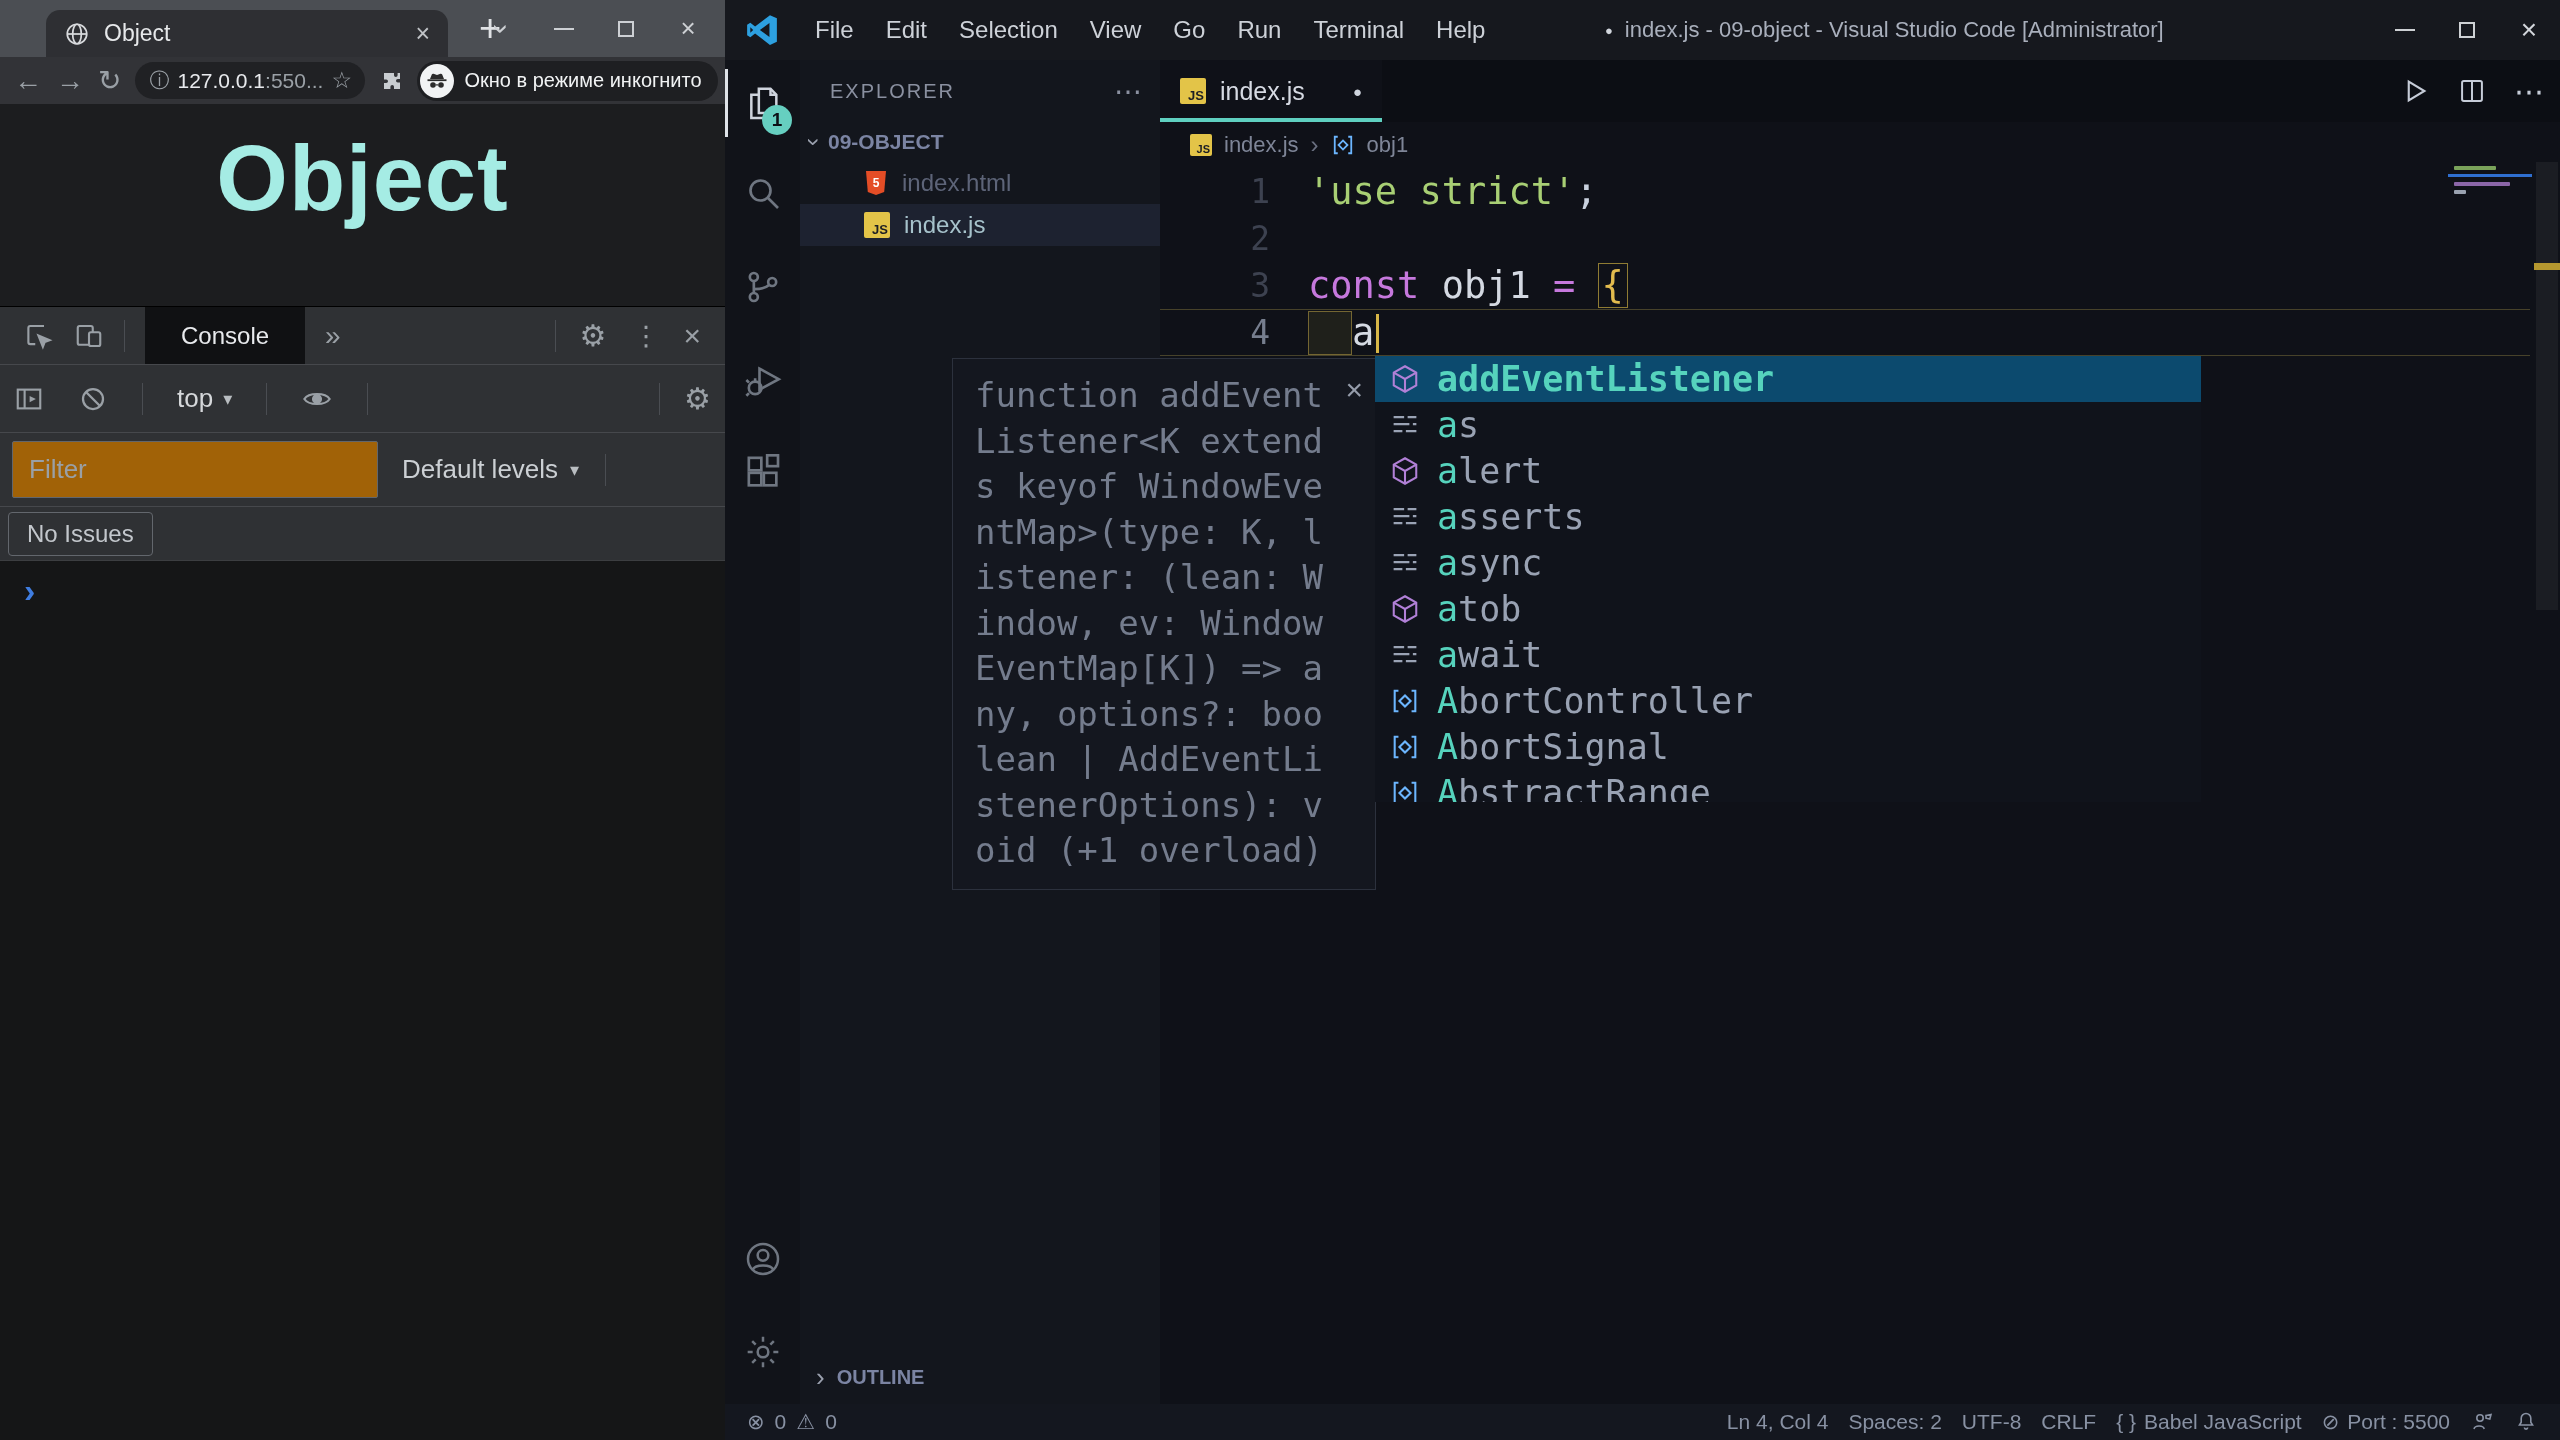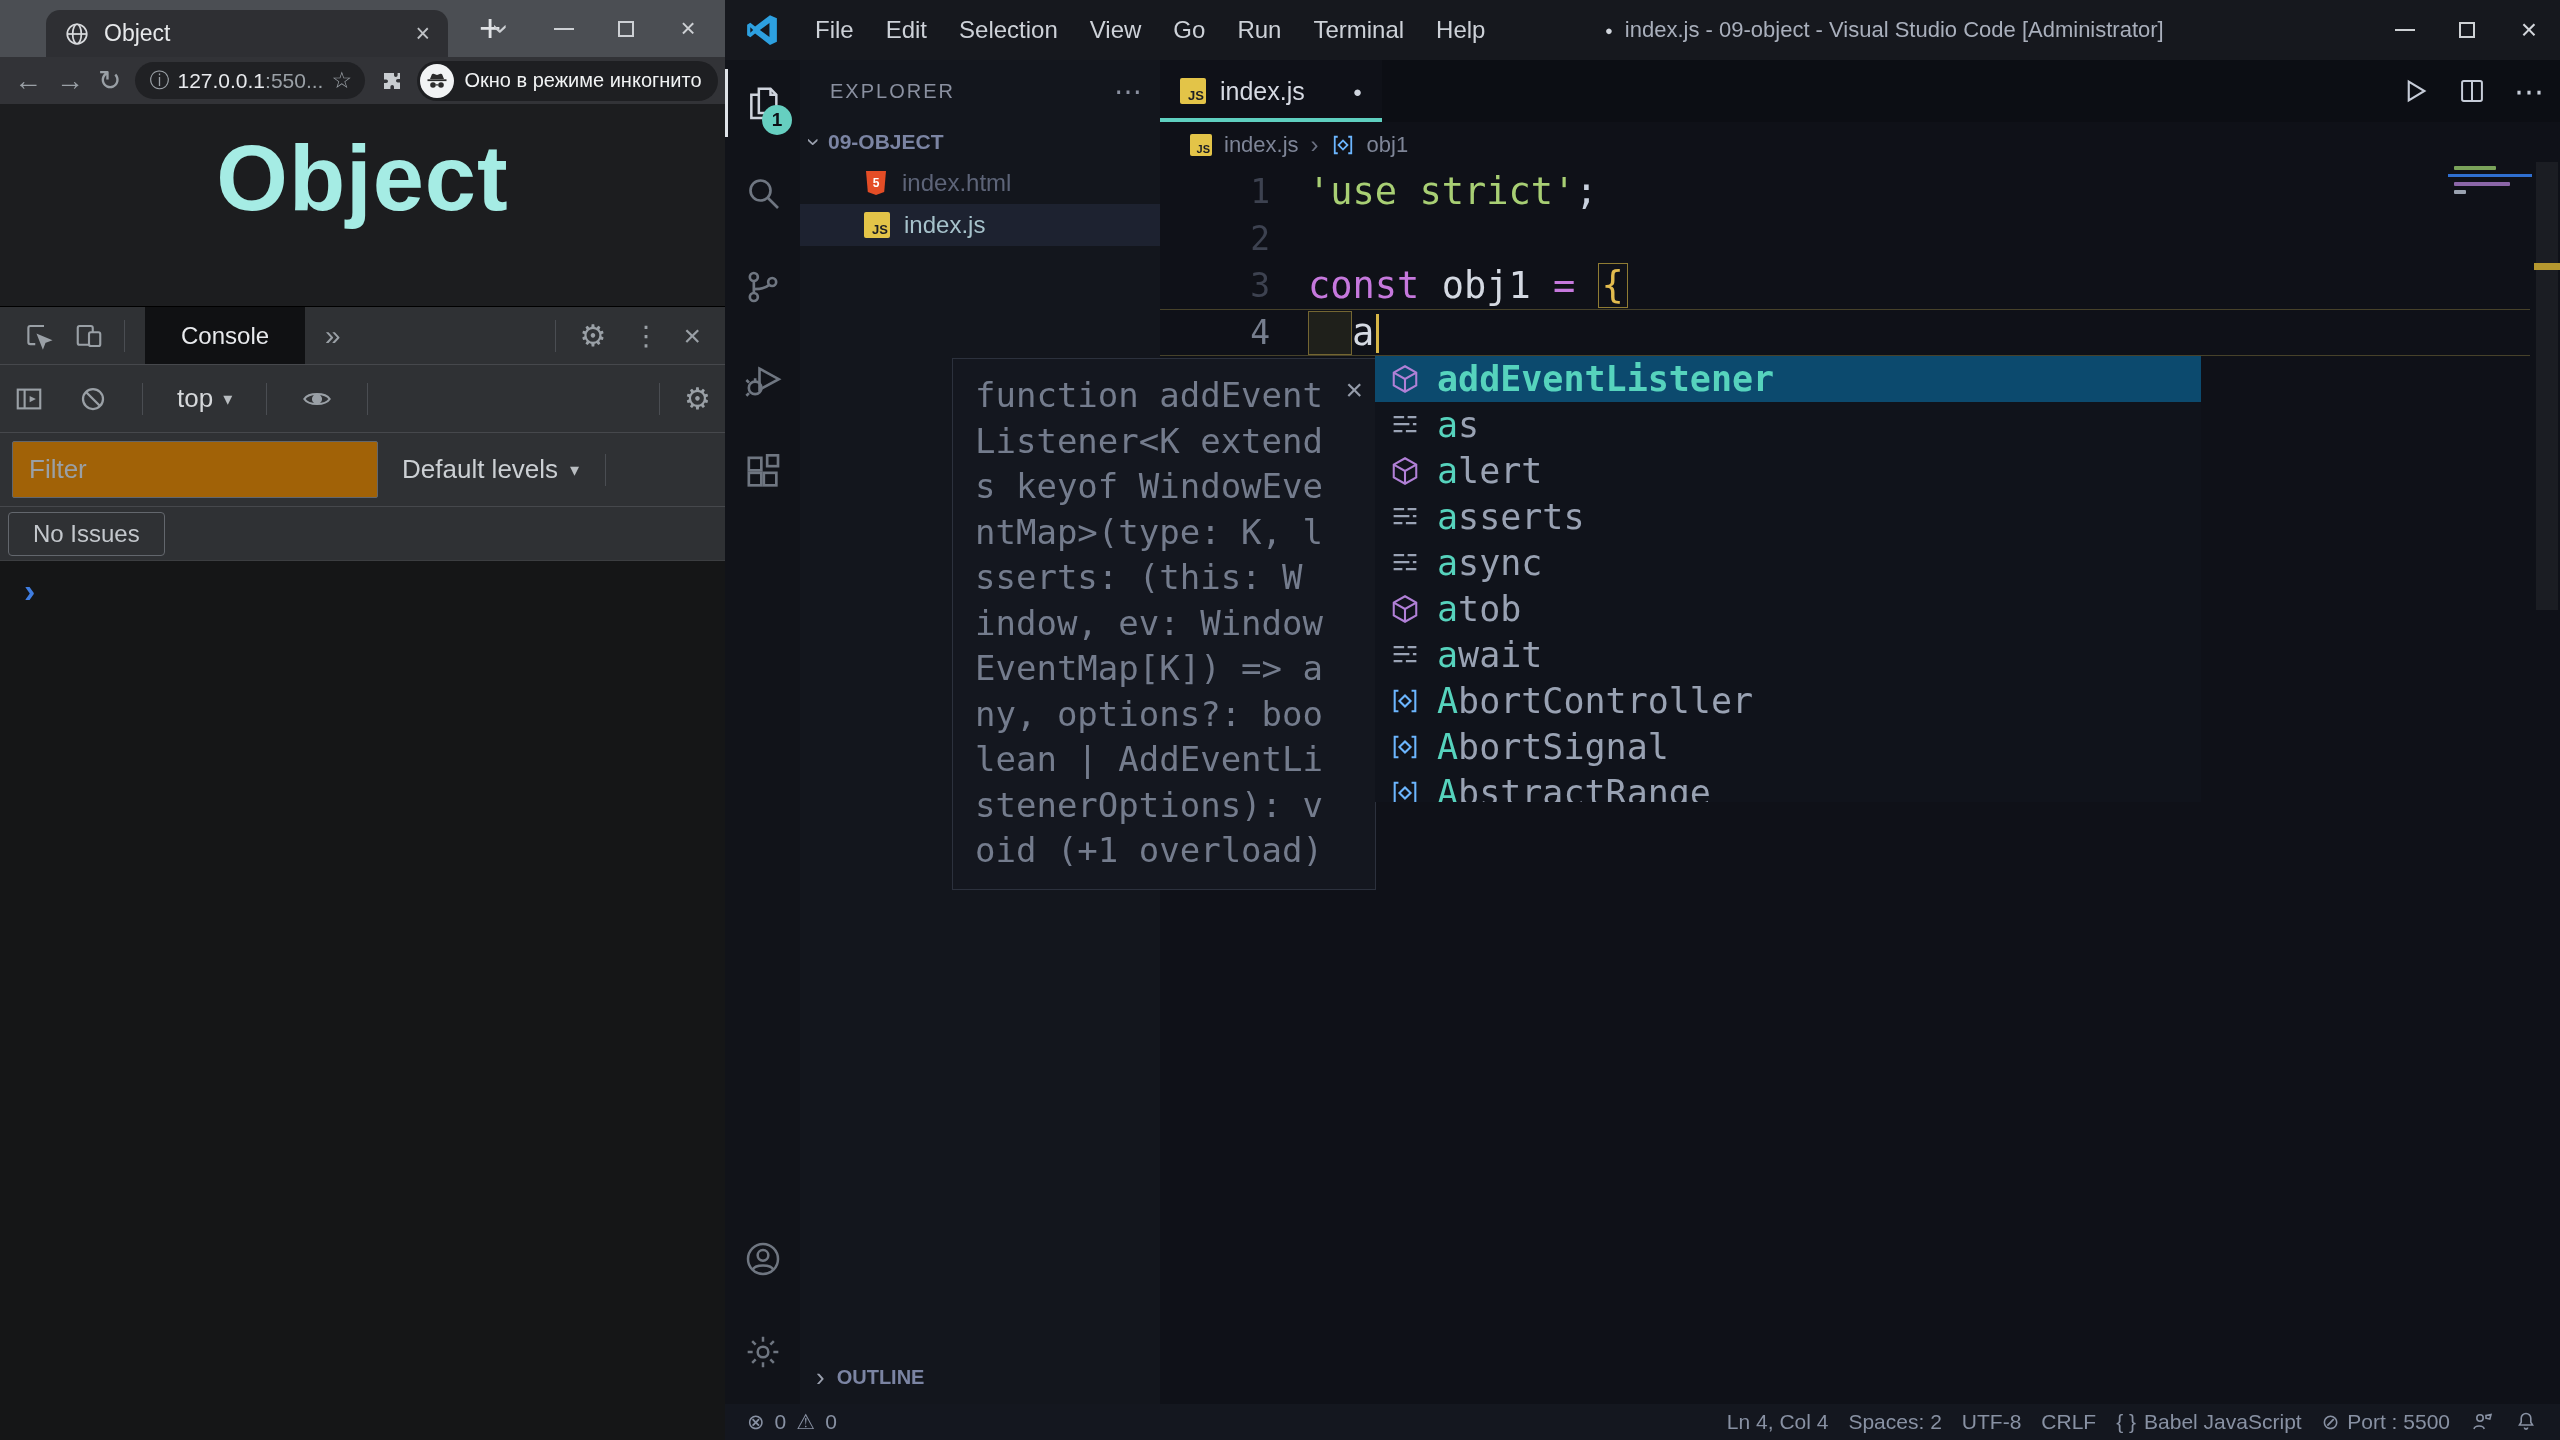--- a/index.html
+++ b/index.html
@@ -54,21 +54,21 @@
   .dt-more { color:#9aa0a6; font-size:28px; }
   .dt-right { margin-left:auto; display:flex; align-items:center; gap:24px; }
   .gear-glyph { color:#9aa0a6; font-size:30px; }
   .dt-top-label { color:#d5d7da; font-size:26px; display:flex; align-items:center; gap:10px; }
   .dd-arrow { font-size:18px; color:#b9bdc1; }
   .filter-input { width:366px; height:57px; background:#a16207; border:1px solid #62666c; border-radius:2px;
     color:#e8eaed; font-size:26px; padding:0 16px; outline:none; font-family:"Liberation Sans",sans-serif; }
   .filter-input::placeholder { color:#9aa0a6; }
   .default-levels { margin-left:24px; color:#ccd0d4; font-size:26px; display:flex; align-items:center; gap:12px; }
   .dt-row3 .dt-sep { margin-left:26px; }
-  .no-issues { border:1px solid #63676d; border-radius:4px; color:#c3c7cc; font-size:24px; padding:7px 24px; }
+  .no-issues { border:1px solid #63676d; border-radius:4px; color:#c3c7cc; font-size:24px; padding:7px 18px; }
   .console-out { flex:1; background:#151617; border-top:1px solid #3c3e41; padding:12px 0 0 24px; }
   .prompt { color:#3f7de0; font-size:34px; font-weight:bold; line-height:1; }
 
   
   .vscode { position:absolute; left:725px; top:0; width:1835px; height:1440px; background:#0f1118; }
   .titlebar { position:relative; height:60px; background:#16181e; display:flex; align-items:center; }
   .vslogo { width:74px; display:flex; align-items:center; justify-content:center; }
   .menus { display:flex; }
   .menu-item { padding:0 16px; color:#cdd1d8; font-size:24px; height:60px; display:flex; align-items:center; }
   .window-title { position:absolute; left:880px; top:0; height:60px; display:flex; align-items:center; gap:12px;
@@ -479,21 +479,21 @@
       <div class="scrollbar"></div>
       <div class="sb-mark"></div>
     </div>
 
     <div class="suggest-doc">
       <span class="doc-close">×</span>
       <div class="doc-line">function addEvent</div>
       <div class="doc-line">Listener&lt;K extend</div>
       <div class="doc-line">s keyof WindowEve</div>
       <div class="doc-line">ntMap&gt;(type: K, l</div>
-      <div class="doc-line">sserts: (this: W</div>
+      <div class="doc-line">istener: (lean: W</div>
       <div class="doc-line">indow, ev: Window</div>
       <div class="doc-line">EventMap[K]) =&gt; a</div>
       <div class="doc-line">ny, options?: boo</div>
       <div class="doc-line">lean | AddEventLi</div>
       <div class="doc-line">stenerOptions): v</div>
       <div class="doc-line">oid (+1 overload)</div>
     </div>
 
     <div class="suggest-list">
       <div class="sg-row selected">

